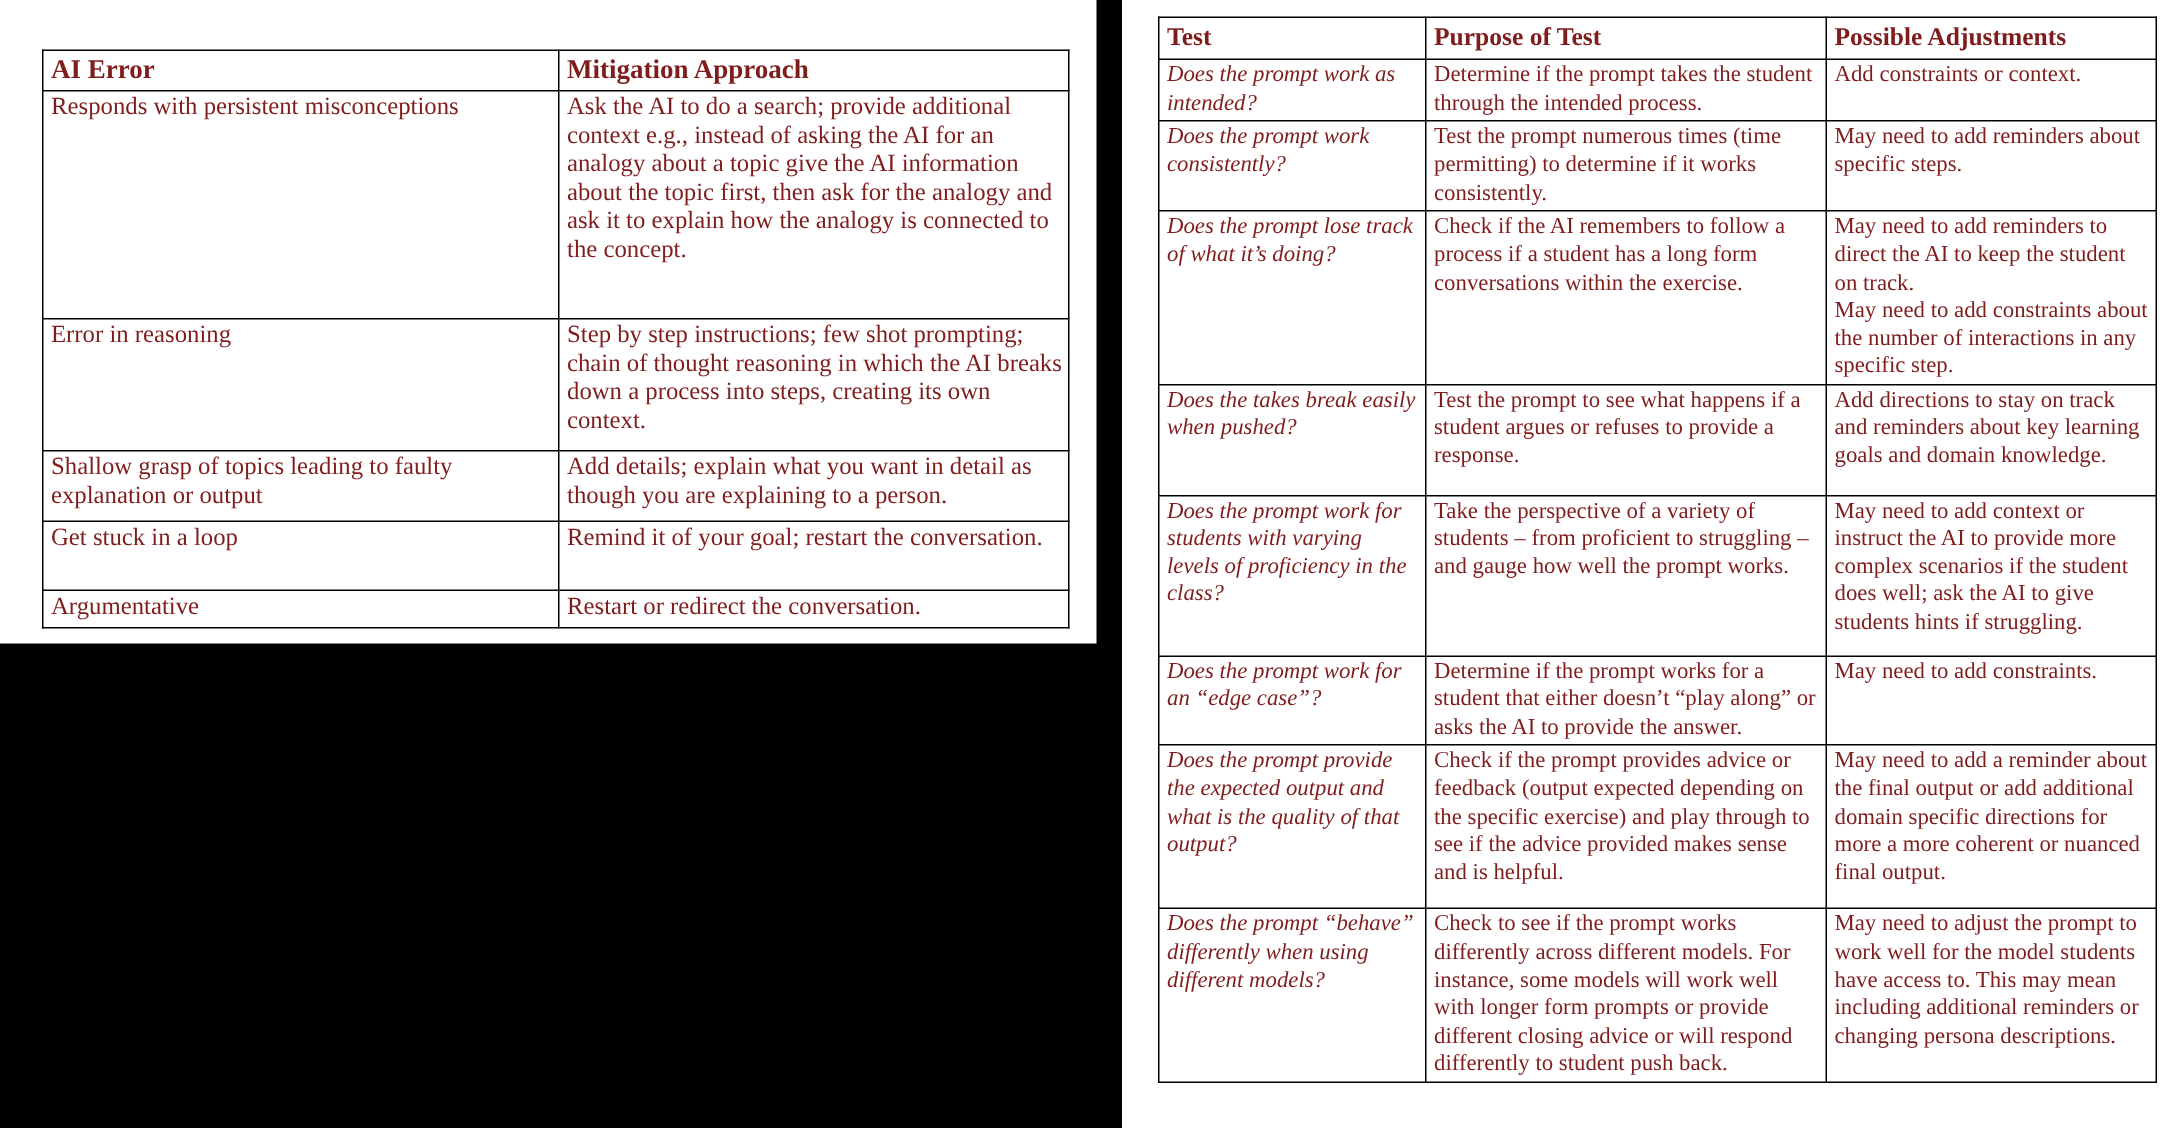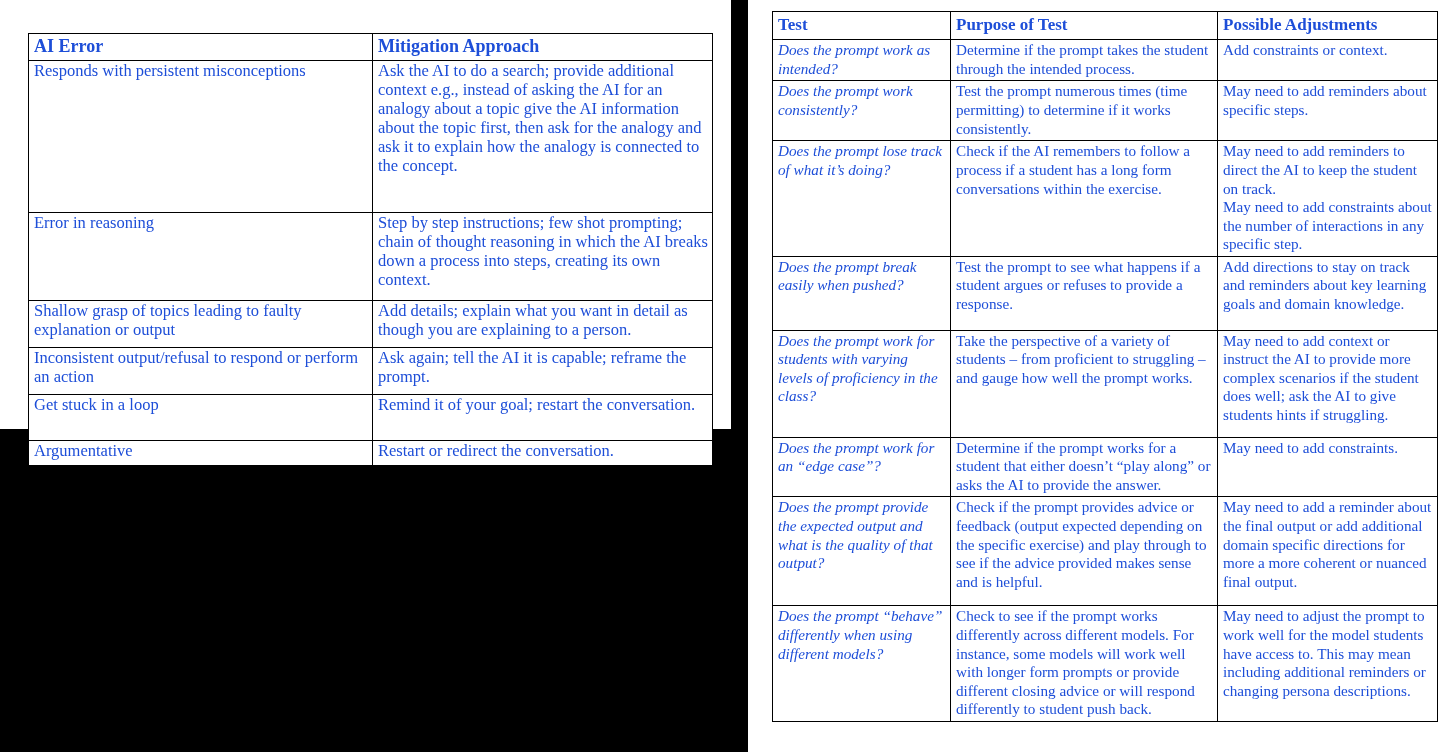--- a/index.html
+++ b/index.html
@@ -40,21 +40,21 @@
     table-layout: fixed;
     background: #ffffff;
   }
   table.doc-table td,
   table.doc-table th {
     border: 1px solid #000000;
     vertical-align: top;
     padding: 1px 4px 2px 5px;
     text-align: left;
     font-weight: normal;
-    color: #1d4ed8;
+    color: #7f1d1d;
   }
   table.doc-table th {
     font-weight: bold;
   }
 
   
   #left-table-wrap {
     position: absolute;
     left: 28px;
     top: 33px;
@@ -135,24 +135,20 @@
           <td>Responds with persistent misconceptions</td>
           <td>Ask the AI to do a search; provide additional context e.g., instead of asking the AI for an analogy about a topic give the AI information about the topic first, then ask for the analogy and ask it to explain how the analogy is connected to the concept.</td>
         </tr>
         <tr class="r-reasoning">
           <td>Error in reasoning</td>
           <td>Step by step instructions; few shot prompting; chain of thought reasoning in which the AI breaks down a process into steps, creating its own context.</td>
         </tr>
         <tr class="r-shallow">
           <td>Shallow grasp of topics leading to faulty explanation or output</td>
           <td>Add details; explain what you want in detail as though you are explaining to a person.</td>
-        </tr>
-        <tr class="r-inconsistent">
-          <td>Inconsistent output/refusal to respond or perform an action</td>
-          <td>Ask again; tell the AI it is capable; reframe the prompt.</td>
         </tr>
         <tr class="r-loop">
           <td>Get stuck in a loop</td>
           <td>Remind it of your goal; restart the conversation.</td>
         </tr>
         <tr class="r-argumentative">
           <td>Argumentative</td>
           <td>Restart or redirect the conversation.</td>
         </tr>
       </tbody>
@@ -186,21 +182,21 @@
           <td>Test the prompt numerous times (time permitting) to determine if it works consistently.</td>
           <td>May need to add reminders about specific steps.</td>
         </tr>
         <tr class="r-losetrack">
           <td class="test-cell">Does the prompt lose track of what it’s doing?</td>
           <td>Check if the AI remembers to follow a process if a student has a long form conversations within the exercise.</td>
           <td style="white-space: pre-line;">May need to add reminders to direct the AI to keep the student on track.
 May need to add constraints about the number of interactions in any specific step.</td>
         </tr>
         <tr class="r-break">
-          <td class="test-cell">Does the prompt break easily when pushed?</td>
+          <td class="test-cell">Does the takes break easily when pushed?</td>
           <td>Test the prompt to see what happens if a student argues or refuses to provide a response.</td>
           <td>Add directions to stay on track and reminders about key learning goals and domain knowledge.</td>
         </tr>
         <tr class="r-varying">
           <td class="test-cell">Does the prompt work for students with varying levels of proficiency in the class?</td>
           <td>Take the perspective of a variety of students – from proficient to struggling – and gauge how well the prompt works.</td>
           <td>May need to add context or instruct the AI to provide more complex scenarios if the student does well; ask the AI to give students hints if struggling.</td>
         </tr>
         <tr class="r-edge">
           <td class="test-cell">Does the prompt work for an “edge case”?</td>

